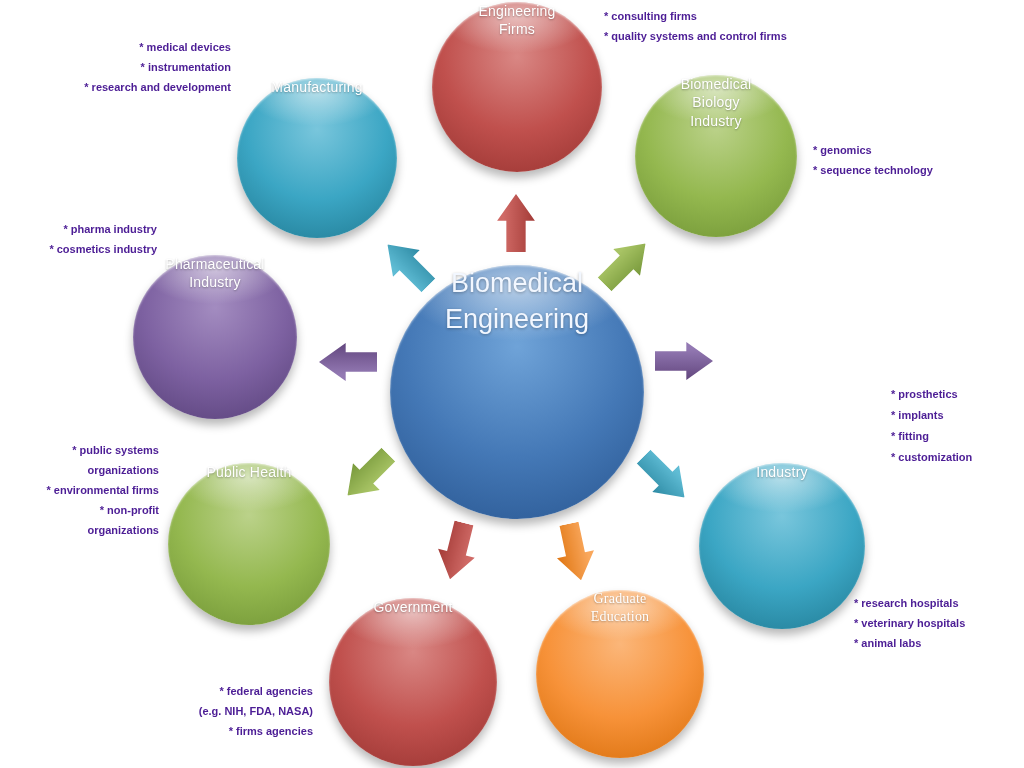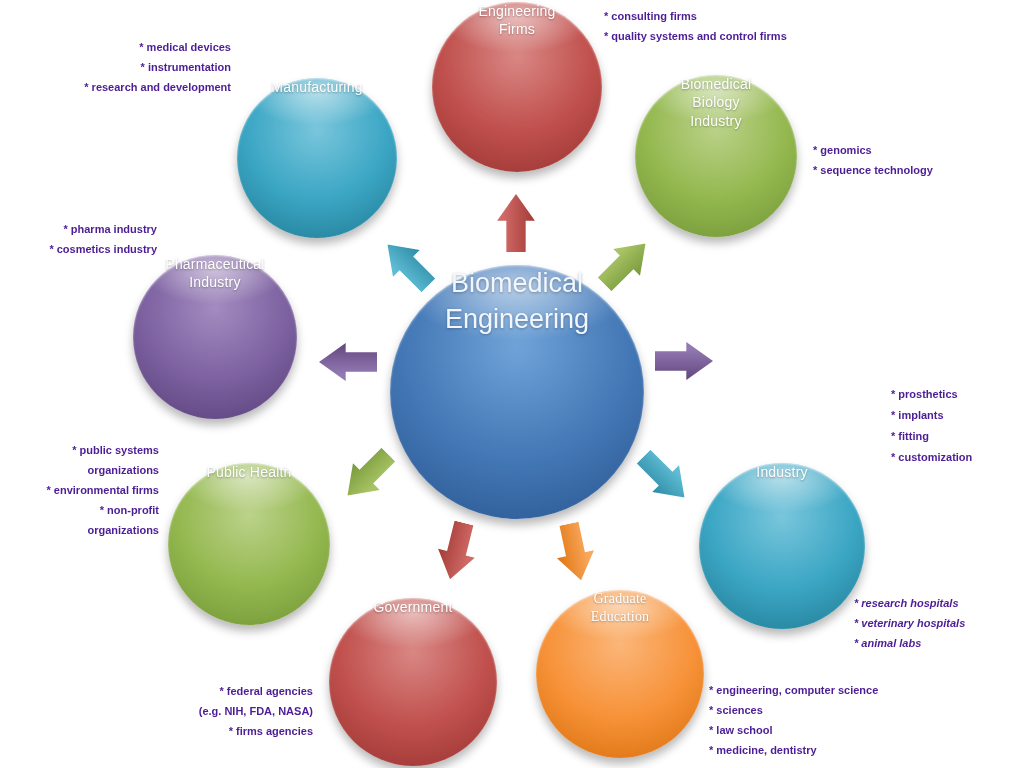--- a/index.html
+++ b/index.html
@@ -54,32 +54,26 @@
     <div>* sequence technology</div>
   </div>
 
   <div class="bullets align-left" style="left:891px;top:384px;line-height:21px;">
     <div>* prosthetics</div>
     <div>* implants</div>
     <div>* fitting</div>
     <div>* customization</div>
   </div>
 
-  <div class="bullets align-left" style="left:854px;top:593px;font-style:italic;">
+  <div class="bullets align-left" style="left:854px;top:593px;">
     <div>* research hospitals</div>
     <div>* veterinary hospitals</div>
     <div>* animal labs</div>
   </div>
 
-  <div class="bullets align-left" style="left:709px;top:680px;">
-    <div>* engineering, computer science</div>
-    <div>* sciences</div>
-    <div>* law school</div>
-    <div>* medicine, dentistry</div>
-  </div>
 
   <div class="bullets align-right" style="right:711px;top:681px;">
     <div>* federal agencies</div>
     <div>(e.g. NIH, FDA, NASA)</div>
     <div>* firms agencies</div>
   </div>
 
   <div class="bullets align-right" style="right:865px;top:440px;">
     <div>* public systems</div>
     <div>organizations</div>

